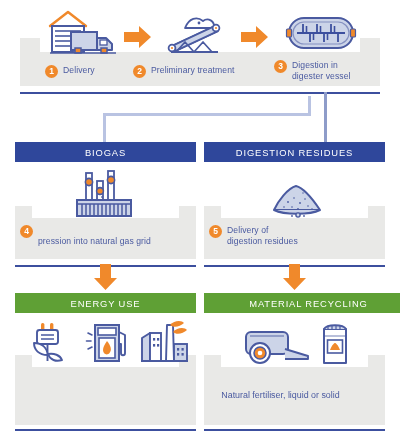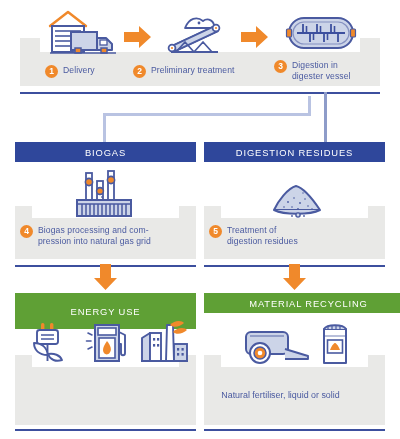--- a/index.html
+++ b/index.html
@@ -267,48 +267,48 @@
       </g>
       <circle cx="30" cy="33" r="2.1" fill="#ccd4e8" stroke="#4a5aa0" stroke-width="1.4"></circle>
       <circle cx="24" cy="34" r="0.9" fill="#4a5aa0"></circle>
       <circle cx="36" cy="34" r="0.9" fill="#4a5aa0"></circle>
     </svg>
   </div>
 
   <div class="step" style="left:20px;top:225px;width:170px;">
     <span class="bullet">4</span>
     <span class="step-label">
-      <span>Biogas processing and com-</span><br>
+      <br>
       <span>pression into natural gas grid</span>
     </span>
   </div>
 
   <div class="step" style="left:209px;top:225px;width:170px;">
     <span class="bullet">5</span>
     <span class="step-label">
-      <span>Treatment of</span><br>
+      <span>Delivery of</span><br>
       <span>digestion residues</span>
     </span>
   </div>
 
   <div class="rule" style="left:15px;top:265px;width:181px;"></div>
   <div class="rule" style="left:204px;top:265px;width:181px;"></div>
 
   <div class="arrow-down" style="left:94px;top:264px;">
     <svg width="23" height="26" viewBox="0 0 23 26">
       <path d="M6 0 L17 0 L17 14 L23 14 L11.5 26 L0 14 L6 14 Z" fill="#f0892b"></path>
     </svg>
   </div>
   <div class="arrow-down" style="left:283px;top:264px;">
     <svg width="23" height="26" viewBox="0 0 23 26">
       <path d="M6 0 L17 0 L17 14 L23 14 L11.5 26 L0 14 L6 14 Z" fill="#f0892b"></path>
     </svg>
   </div>
 
-  <div class="bar bar-green" style="left:15px;top:293px;width:181px;height:36px;">
+  <div class="bar bar-green" style="left:15px;top:293px;width:181px;height:20px;">
     <span>ENERGY USE</span>
   </div>
   <div class="bar bar-green" style="left:204px;top:293px;width:209px;height:20px;">
     <span>MATERIAL RECYCLING</span>
   </div>
 
   <div class="panel" style="left:15px;top:355px;width:181px;height:70px;"></div>
   <div class="panel-white" style="left:32px;top:355px;width:147px;height:12px;"></div>
 
   <div class="panel" style="left:204px;top:355px;width:181px;height:70px;"></div>

